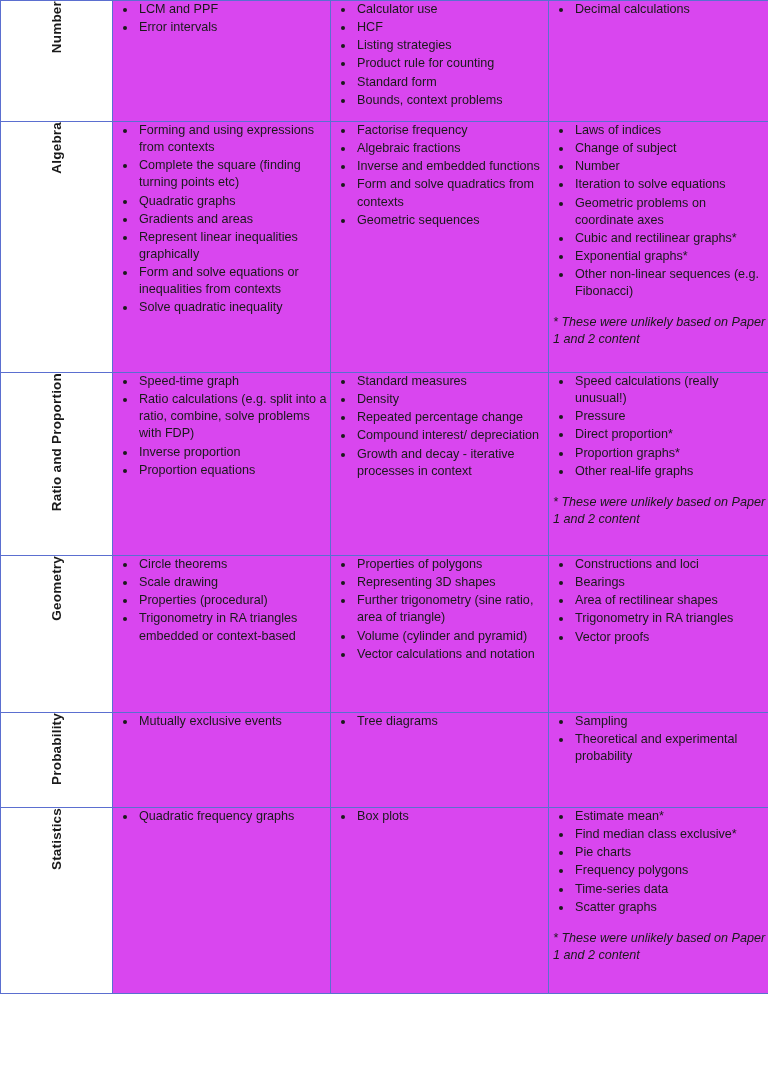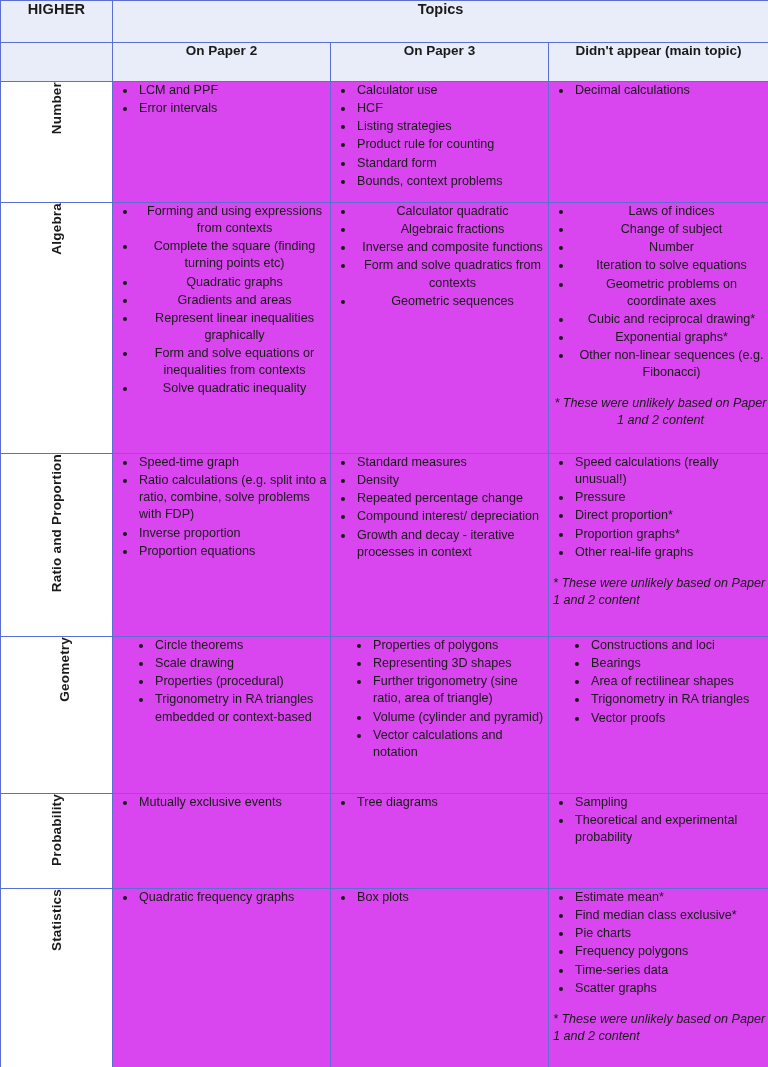--- a/index.html
+++ b/index.html
@@ -113,48 +113,38 @@
   .cell .footnote {
     margin: 14px 0 0 0;
     padding: 0 0 0 4px;
     font-size: 12.6px;
     line-height: 1.36;
     font-style: italic;
   }
 
   
   tr.r-number    td { height: 120px; }
-  tr.r-algebra   td { height: 250px; text-align: center; }
+  tr.r-algebra   td { height: 250px; }
   tr.r-ratio     td { height: 182px; margin-top: 20px; }
-  tr.r-geometry  td { height: 156px; padding-left: 16px; }
+  tr.r-geometry  td { height: 156px; }
   tr.r-prob      td { height: 94px; }
   tr.r-stats     td { height: 185px; }
 </style>
 </head>
 <body>
 
 <div class="sheet">
   <table class="topics-table">
     <colgroup>
       <col class="c-label">
       <col class="c-p2">
       <col class="c-p3">
       <col class="c-none">
     </colgroup>
     <thead>
-      <tr class="hdr-band">
-        <th class="hdr-higher">HIGHER</th>
-        <th class="hdr-topics" colspan="3">Topics</th>
-      </tr>
-      <tr>
-        <th class="hdr-blank"></th>
-        <th class="hdr-sub">On Paper 2</th>
-        <th class="hdr-sub">On Paper 3</th>
-        <th class="hdr-sub">Didn't appear (main topic)</th>
-      </tr>
     </thead>
     <tbody>
 
       <tr class="r-number">
         <td class="rowlabel">
           <span class="vtext">Number</span>
         </td>
         <td class="cell">
           <ul>
             <li>LCM and PPF</li>
@@ -188,35 +178,35 @@
             <li>Complete the square (finding turning points etc)</li>
             <li>Quadratic graphs</li>
             <li>Gradients and areas</li>
             <li>Represent linear inequalities graphically</li>
             <li>Form and solve equations or inequalities from contexts</li>
             <li>Solve quadratic inequality</li>
           </ul>
         </td>
         <td class="cell">
           <ul>
-            <li>Calculator quadratic</li>
+            <li>Factorise frequency</li>
             <li>Algebraic fractions</li>
-            <li>Inverse and composite functions</li>
+            <li>Inverse and embedded functions</li>
             <li>Form and solve quadratics from contexts</li>
             <li>Geometric sequences</li>
           </ul>
         </td>
         <td class="cell">
           <ul>
             <li>Laws of indices</li>
             <li>Change of subject</li>
             <li>Number</li>
             <li>Iteration to solve equations</li>
             <li>Geometric problems on coordinate axes</li>
-            <li>Cubic and reciprocal drawing*</li>
+            <li>Cubic and rectilinear graphs*</li>
             <li>Exponential graphs*</li>
             <li>Other non-linear sequences (e.g. Fibonacci)</li>
           </ul>
           <p class="footnote">* These were unlikely based on Paper 1 and 2 content</p>
         </td>
       </tr>
 
       <tr class="r-ratio">
         <td class="rowlabel">
           <span class="vtext">Ratio and Proportion</span>

